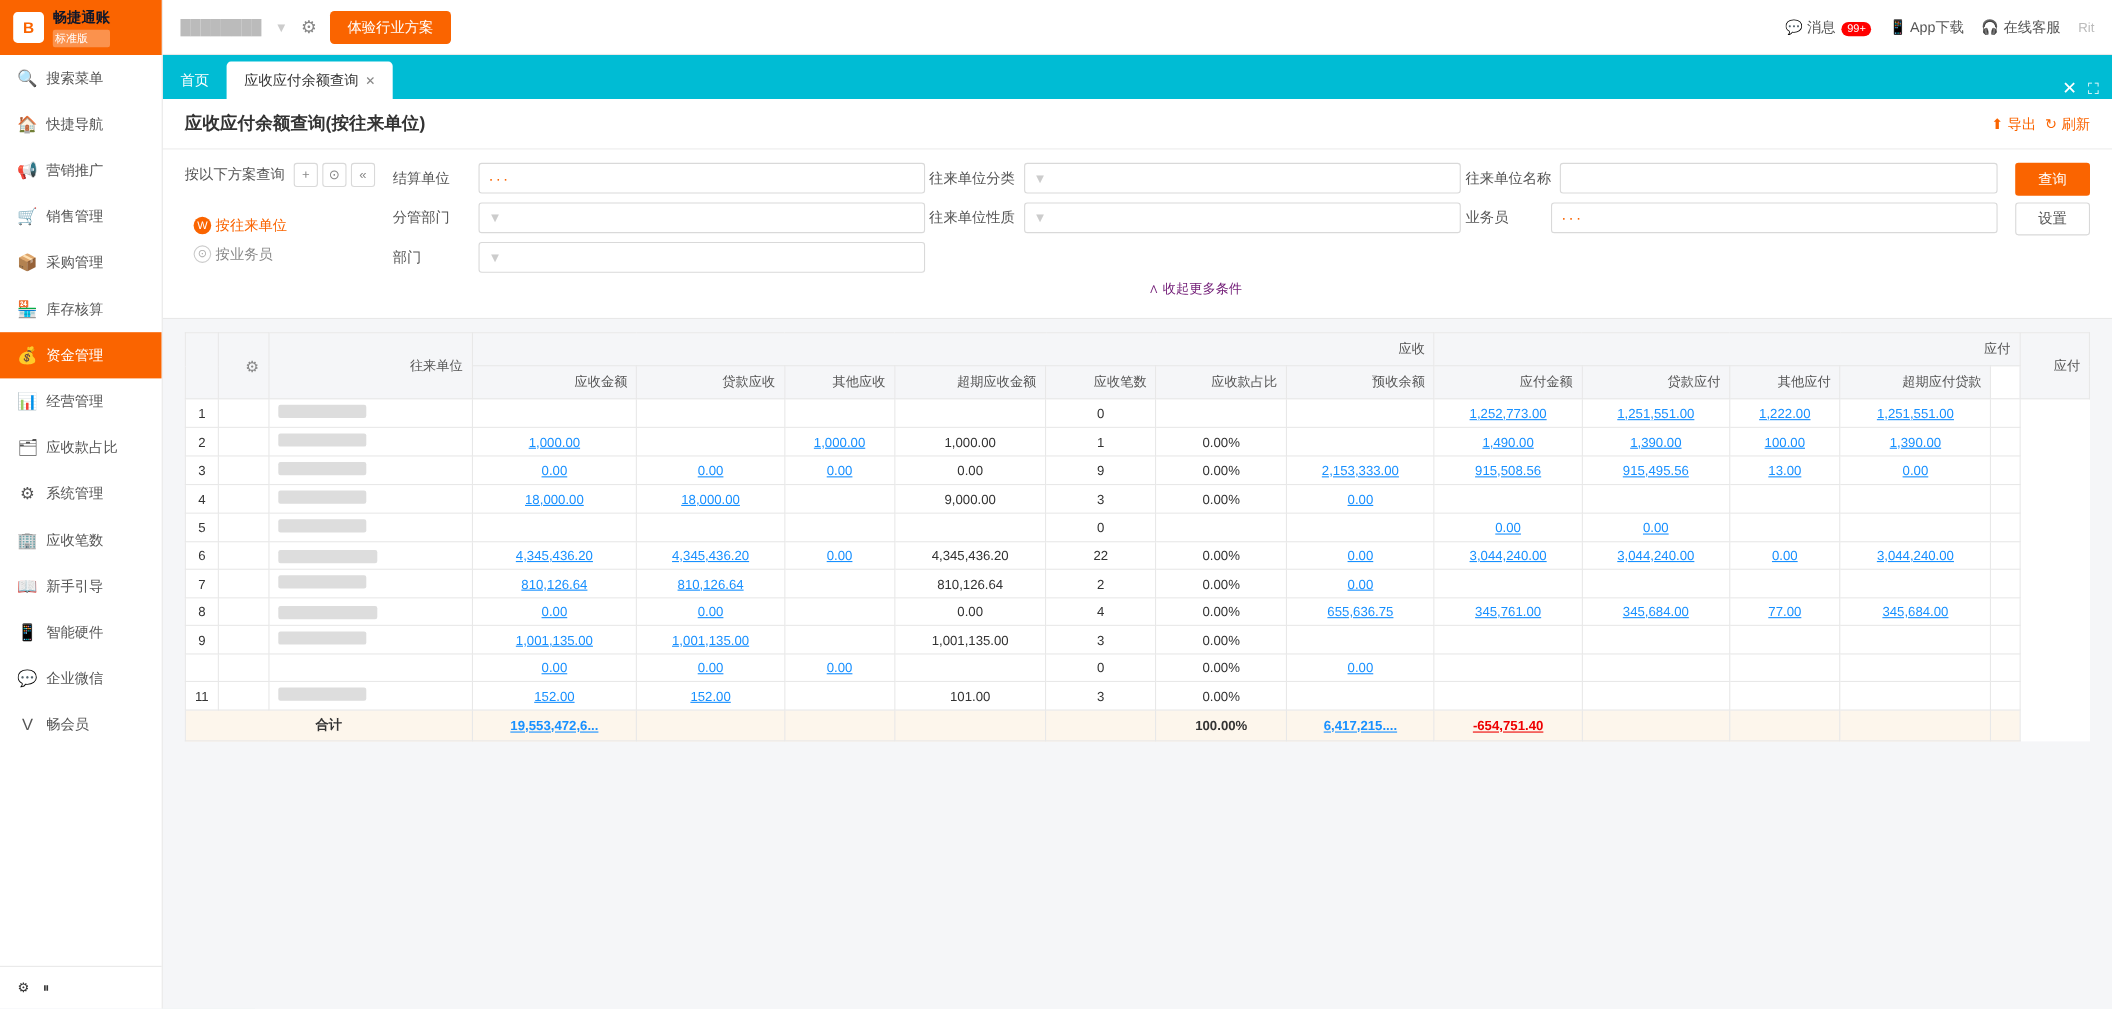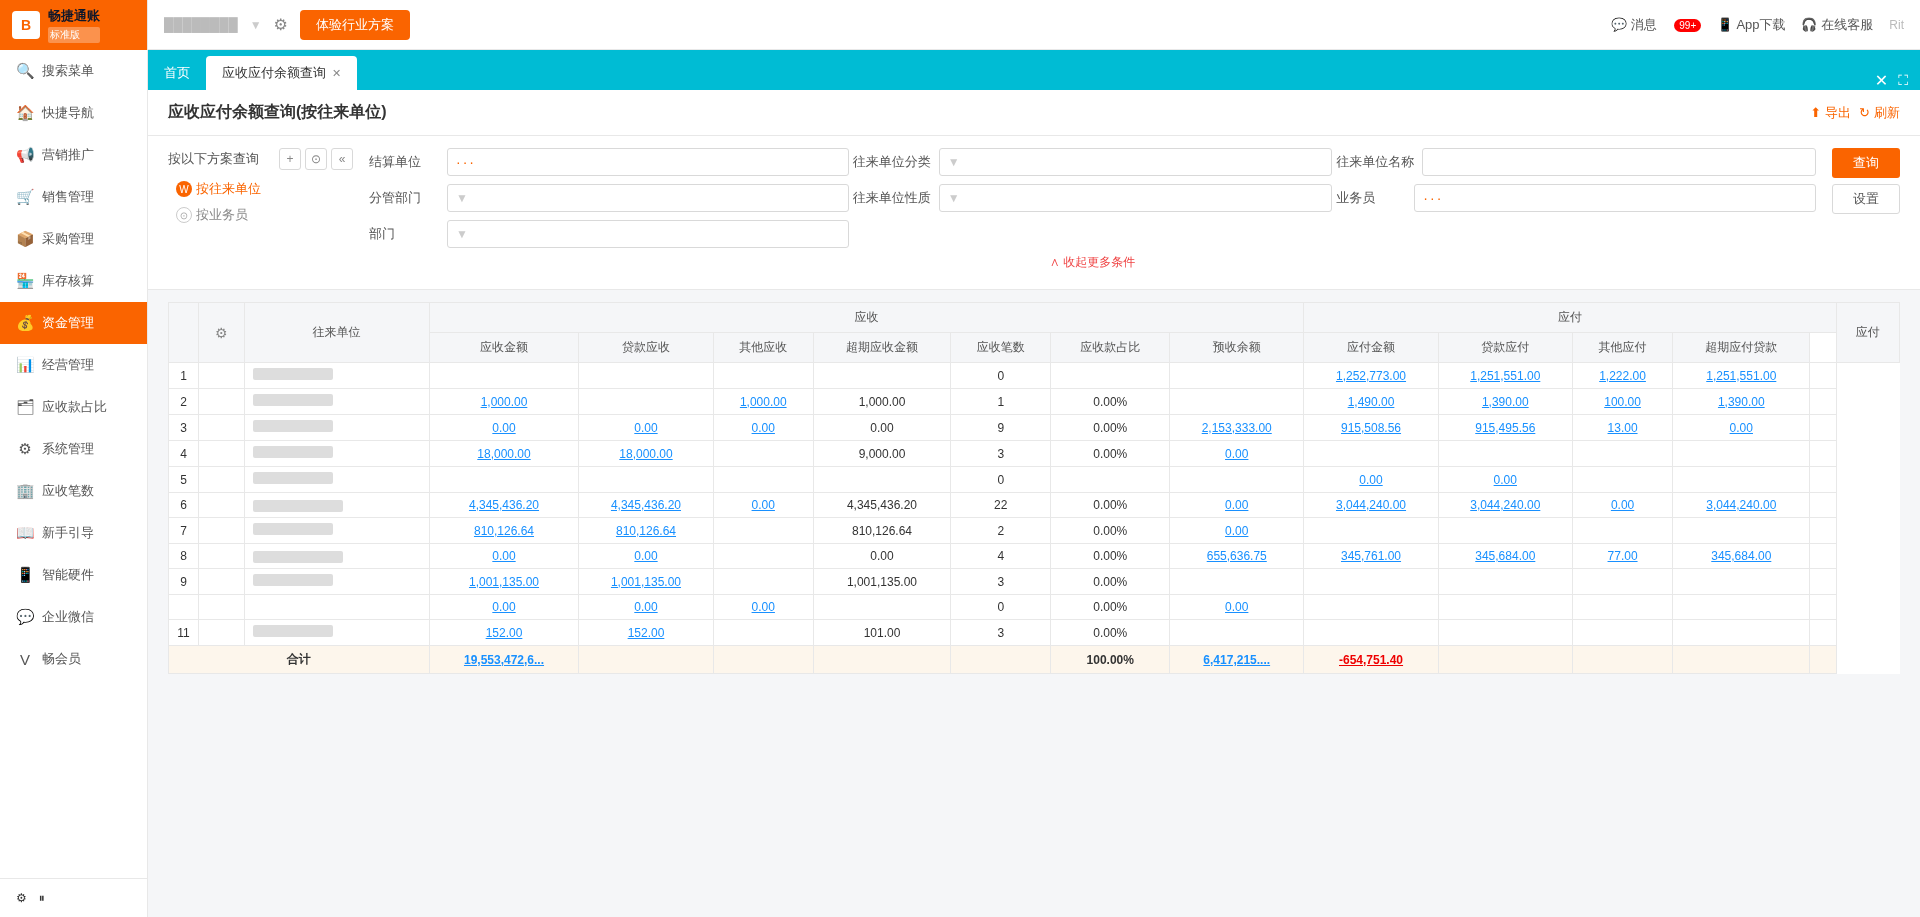--- a/index.html
+++ b/index.html
@@ -19,63 +19,63 @@
 
     
     .main { flex: 1; display: flex; flex-direction: column; overflow: hidden; }
 
     
     .topnav { height: 50px; background: #fff; border-bottom: 1px solid #e8e8e8; display: flex; align-items: center; padding: 0 16px; gap: 12px; }
     .topnav-breadcrumb { color: #999; font-size: 13px; flex: 0 0 auto; }
     .topnav-arrow { color: #ccc; }
     .topnav-btn-solution { background: #fa6400; color: #fff; border: none; padding: 6px 16px; border-radius: 4px; cursor: pointer; font-size: 13px; }
     .topnav-right { margin-left: auto; display: flex; align-items: center; gap: 16px; font-size: 13px; color: #555; }
-    .topnav-badge { background: #f00; color: #fff; border-radius: 10px; font-size: 10px; padding: 1px 5px; margin-left: 14px; }
+    .topnav-badge { background: #f00; color: #fff; border-radius: 10px; font-size: 10px; padding: 1px 5px; margin-left: 2px; }
     .topnav-gear { font-size: 16px; color: #888; cursor: pointer; }
     .topnav-user { color: #888; font-size: 12px; }
 
     
     .tabbar { height: 40px; background: #00bcd4; display: flex; align-items: flex-end; padding: 0 0 0 0; }
     .tab { padding: 8px 16px; cursor: pointer; font-size: 13px; display: flex; align-items: center; gap: 6px; }
     .tab.home { background: transparent; color: #fff; }
     .tab.active { background: #fff; color: #333; border-radius: 4px 4px 0 0; }
     .tab-close { font-size: 11px; color: #888; cursor: pointer; }
 
     
     .content { flex: 1; background: #f5f6f8; overflow: hidden; display: flex; flex-direction: column; padding: 0; }
     .content-header { background: #fff; padding: 12px 20px; display: flex; align-items: center; border-bottom: 1px solid #e8e8e8; }
     .content-title { font-size: 16px; font-weight: bold; color: #333; flex: 1; }
     .content-actions { display: flex; gap: 8px; }
     .btn-export, .btn-refresh { border: none; background: none; color: #fa6400; cursor: pointer; font-size: 13px; display: flex; align-items: center; gap: 4px; }
 
     
     .filter-area { background: #fff; padding: 12px 20px; border-bottom: 1px solid #e8e8e8; }
-    .filter-row1 { display: flex; align-items: center; gap: 20px; margin-bottom: 8px; }
+    .filter-row1 { display: flex; align-items: center; gap: 8px; margin-bottom: 24px; }
     .filter-label { color: #555; font-size: 13px; white-space: nowrap; }
     .filter-icons { display: flex; gap: 4px; }
     .filter-icon-btn { width: 22px; height: 22px; border: 1px solid #d9d9d9; border-radius: 3px; cursor: pointer; display: flex; align-items: center; justify-content: center; font-size: 12px; color: #888; background: #fff; }
     .filter-option { display: flex; align-items: center; gap: 4px; color: #fa6400; font-size: 13px; cursor: pointer; padding: 2px 8px; }
     .filter-option2 { display: flex; align-items: center; gap: 4px; color: #888; font-size: 13px; cursor: pointer; padding: 2px 8px; }
 
     .filter-grid { display: grid; grid-template-columns: 1fr 1fr 1fr; gap: 8px 4px; }
     .filter-item { display: flex; align-items: center; gap: 8px; }
     .filter-item-label { color: #555; font-size: 13px; white-space: nowrap; min-width: 70px; }
     .filter-input { flex: 1; height: 28px; border: 1px solid #d9d9d9; border-radius: 3px; padding: 0 8px; font-size: 12px; display: flex; align-items: center; justify-content: space-between; color: #bbb; cursor: pointer; }
     .filter-input .dots { color: #fa6400; font-size: 14px; letter-spacing: 2px; }
 
-    .filter-collapse { text-align: center; padding: 6px; color: #ef4444; font-size: 12px; cursor: pointer; }
+    .filter-collapse { text-align: center; padding: 6px; color: #701a75; font-size: 12px; cursor: pointer; }
 
     .btn-query { background: #fa6400; color: #fff; border: none; padding: 6px 20px; border-radius: 3px; cursor: pointer; font-size: 13px; }
     .btn-set { background: #fff; color: #555; border: 1px solid #d9d9d9; padding: 5px 20px; border-radius: 3px; cursor: pointer; font-size: 13px; }
     .filter-buttons { display: flex; flex-direction: column; gap: 6px; }
 
     
     .table-wrap { flex: 1; overflow: auto; padding: 12px 20px; }
     .data-table { width: 100%; border-collapse: collapse; background: #fff; font-size: 12px; }
-    .data-table th { background: #f5f6f8; padding: 6px 8px; text-align: center; border: 1px solid #e8e8e8; color: #555; font-weight: normal; white-space: nowrap; }
+    .data-table th { background: #f5f6f8; padding: 6px 8px; text-align: right; border: 1px solid #e8e8e8; color: #555; font-weight: normal; white-space: nowrap; }
     .data-table td { padding: 5px 8px; border: 1px solid #e8e8e8; text-align: center; white-space: nowrap; color: #333; }
     .data-table td.link { color: #1890ff; text-decoration: underline; cursor: pointer; }
     .data-table .total-row td { background: #fdf6ec; font-weight: bold; }
     .th-group { background: #f0f2f5; }
     .settings-icon { font-size: 14px; color: #888; cursor: pointer; }
     .blurred-cell { color: #bbb; }
 
     
     .table-footer { background: #fdf6ec; }
 

